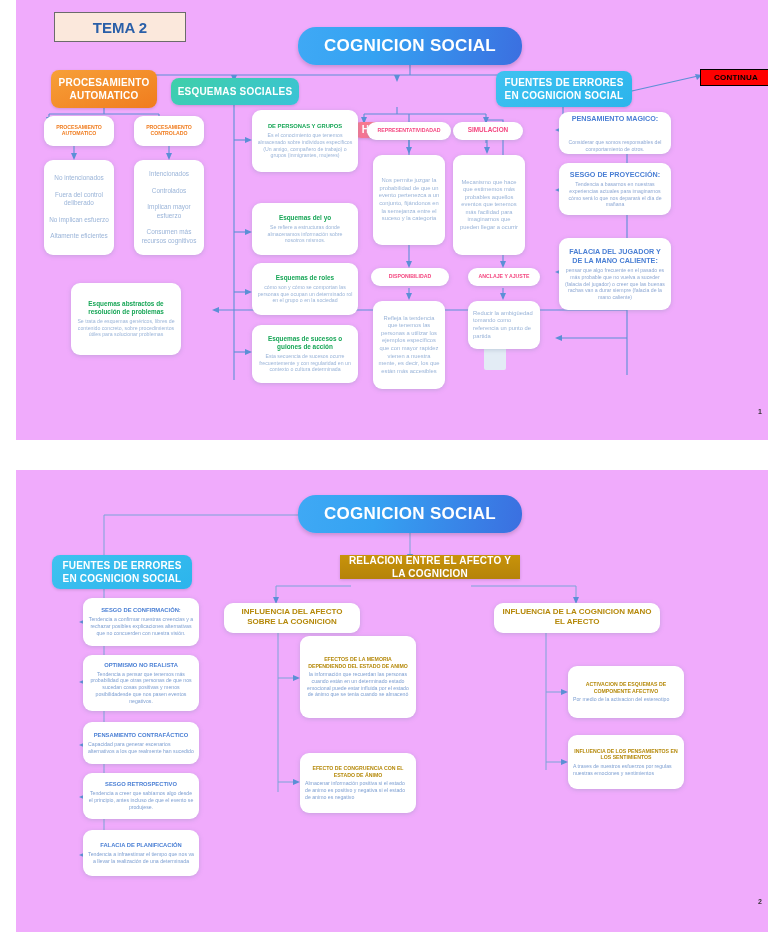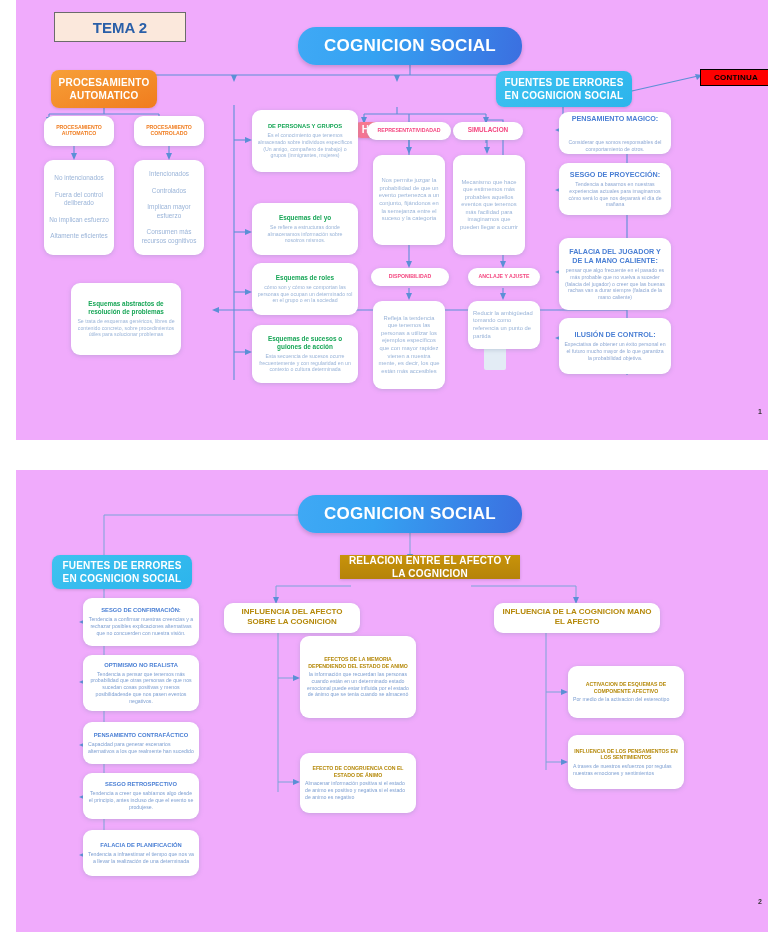--- a/index.html
+++ b/index.html
@@ -171,20 +171,23 @@
     <span>COGNICION SOCIAL</span>
   </div>
 
   <div class="node continua" style="left:684px;top:69px;width:72px;height:17px;">
     <span>CONTINUA</span>
   </div>
 
   <div class="node lvl1 c-orange" style="left:35px;top:70px;width:106px;height:38px;">
     <span>PROCESAMIENTO AUTOMATICO</span>
   </div>
+  <div class="node lvl1 c-teal" style="left:155px;top:78px;width:128px;height:27px;">
+    <span>ESQUEMAS SOCIALES</span>
+  </div>
   <div class="node lvl1 c-pink" style="left:337px;top:78px;width:88px;height:16px;margin-top:44px;">
     <span>HEURISTICOS</span>
   </div>
   <div class="node lvl1 c-blue" style="left:480px;top:71px;width:136px;height:36px;">
     <span>FUENTES DE ERRORES EN COGNICION SOCIAL</span>
   </div>
 
   <div class="node card" style="left:28px;top:116px;width:70px;height:30px;">
     <div class="t t-orange fs7">PROCESAMIENTO AUTOMATICO</div>
   </div>
@@ -263,24 +266,20 @@
     <div class="t t-blue fs10">PENSAMIENTO MAGICO:</div>
     <div class="b b-blue fs7">Considerar que somos responsables del comportamiento de otros.</div>
   </div>
   <div class="node card" style="left:543px;top:238px;width:112px;height:72px;">
     <div class="t t-blue fs10">FALACIA DEL JUGADOR Y DE LA MANO CALIENTE:</div>
     <div class="b b-blue fs7">pensar que algo frecuente en el pasado es más probable que no vuelva a suceder (falacia del jugador) o creer que las buenas rachas van a durar siempre (falacia de la mano caliente)</div>
   </div>
   <div class="node card" style="left:543px;top:163px;width:112px;height:52px;">
     <div class="t t-blue fs10">SESGO DE PROYECCIÓN:</div>
     <div class="b b-blue fs7">Tendencia a basarnos en nuestras experiencias actuales para imaginarnos cómo será lo que nos deparará el día de mañana</div>
-  </div>
-  <div class="node card" style="left:543px;top:318px;width:112px;height:56px;">
-    <div class="t t-blue fs10">ILUSIÓN DE CONTROL:</div>
-    <div class="b b-blue fs7">Expectativa de obtener un éxito personal en el futuro mucho mayor de lo que garantiza la probabilidad objetiva.</div>
   </div>
 
   <div class="pagenum" style="top:408px;">1</div>
 </div>
 
 <div class="page" id="page2">
 
   <svg class="links" viewBox="0 0 768 462">
 
     <path class="ln2" d="M282 45 L88 45 L88 87"></path>

